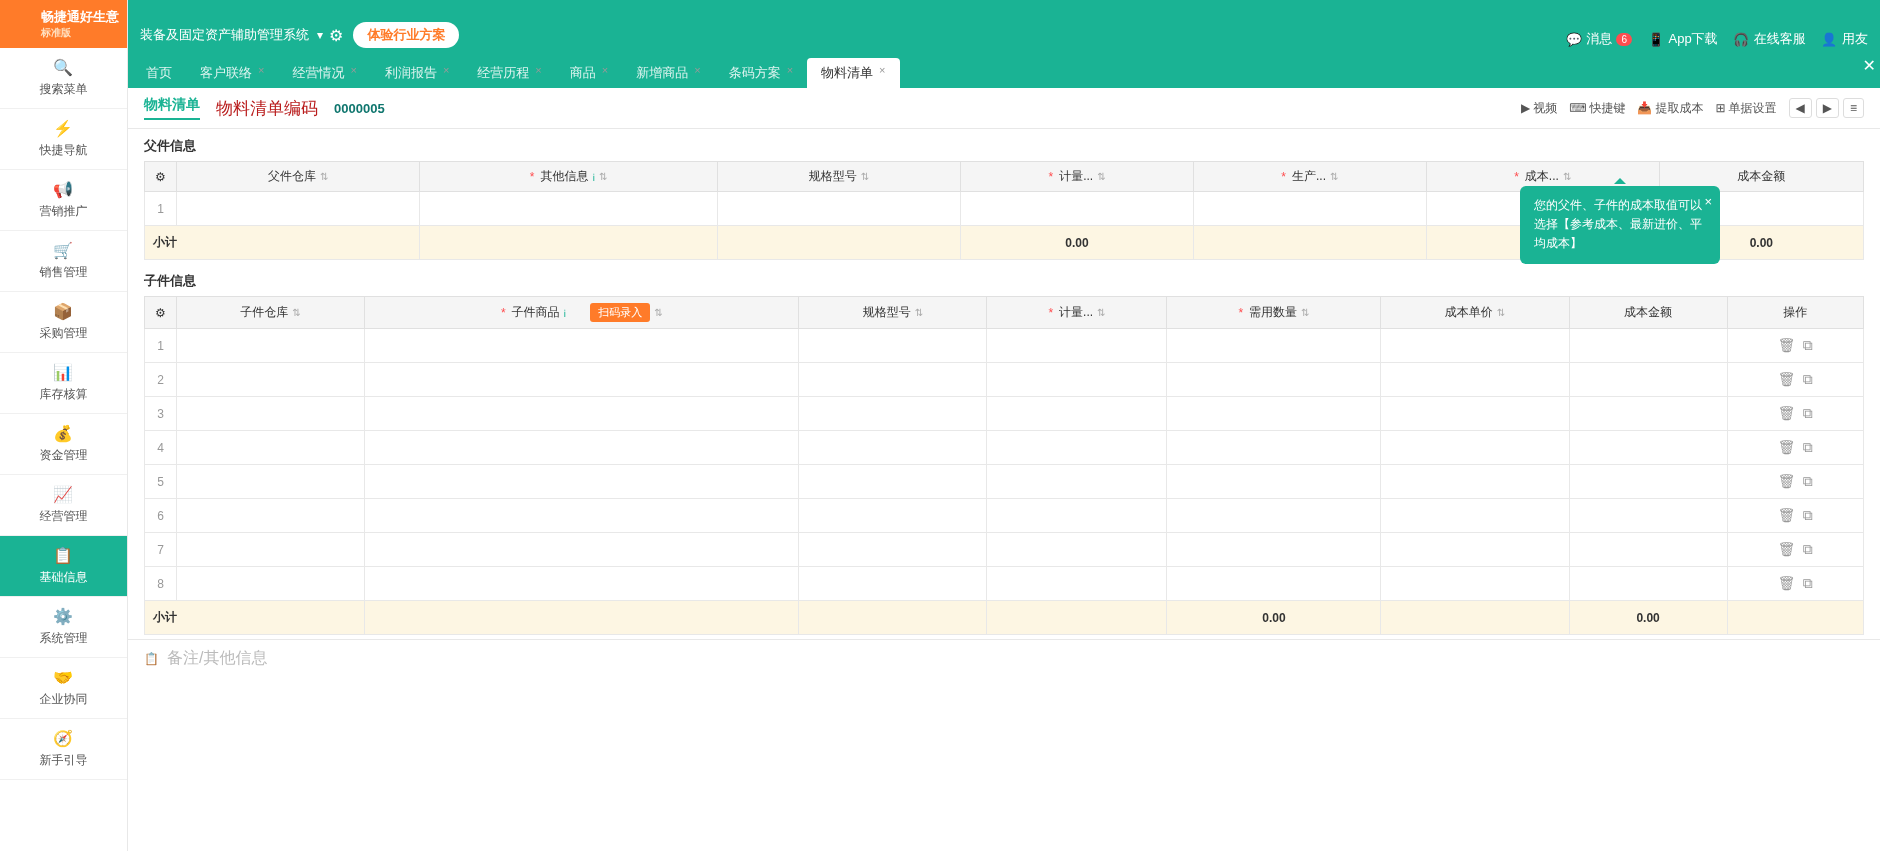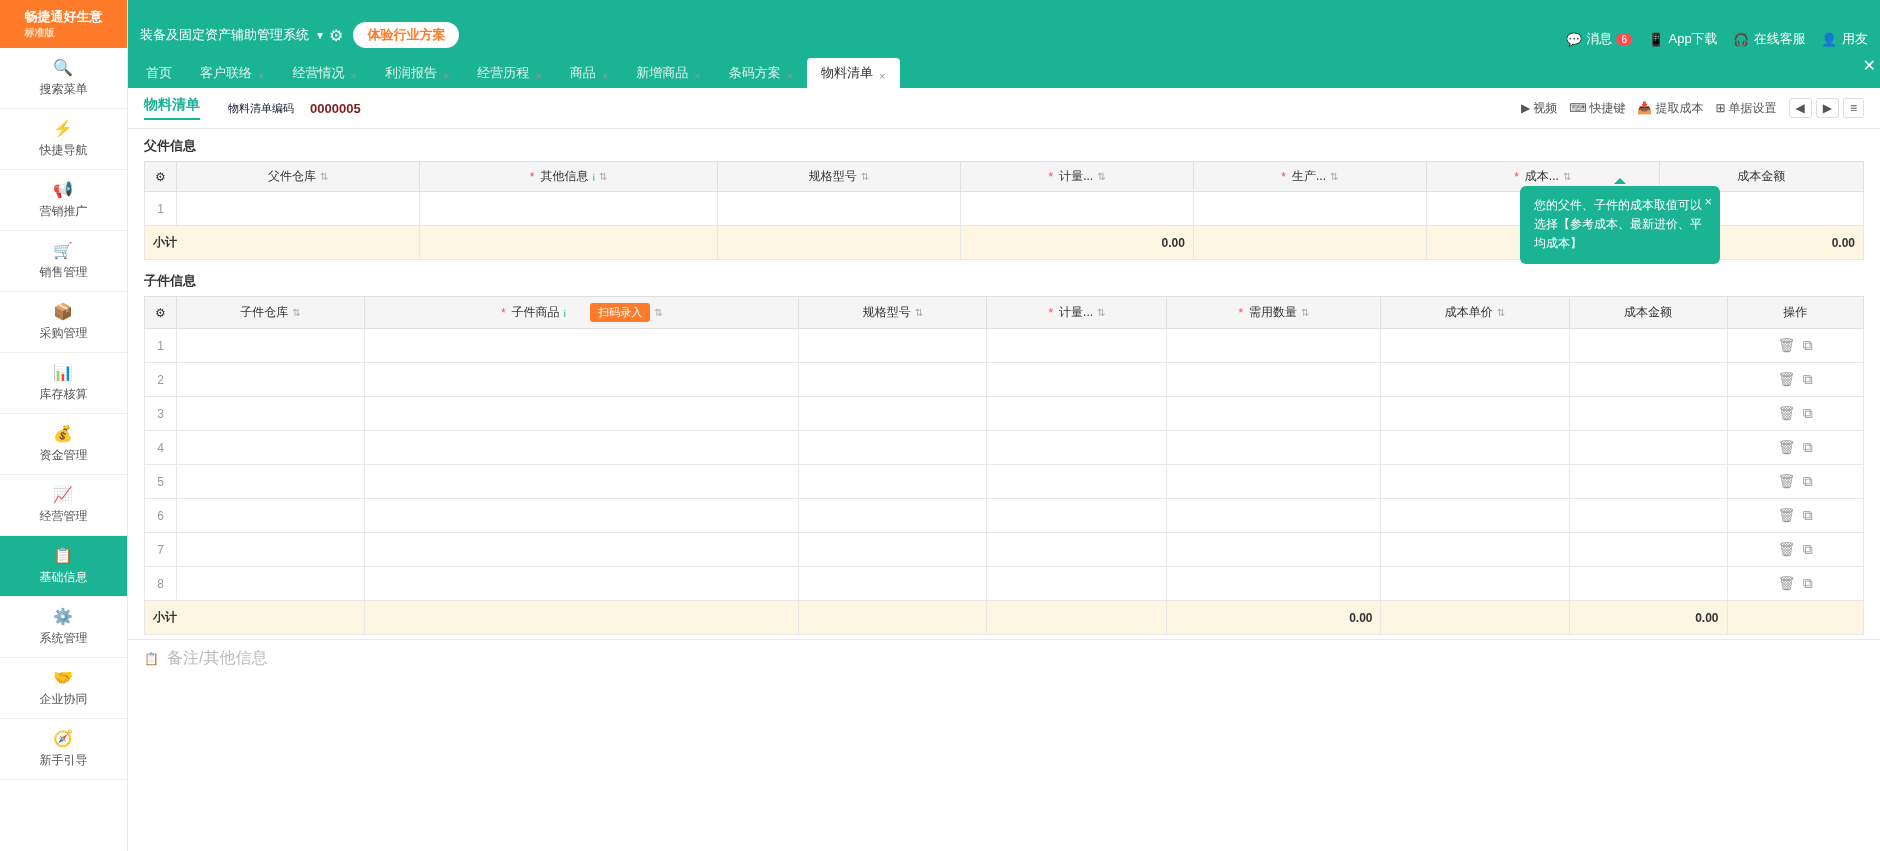--- a/index.html
+++ b/index.html
@@ -12,21 +12,21 @@
       display: flex;
       flex-direction: column;
       border-right: 1px solid #e8e8e8;
       flex-shrink: 0;
     }
     .sidebar-logo {
       background: #ff7b29;
       height: 48px;
       display: flex;
       align-items: center;
-      justify-content: center;
+      justify-content: flex-end;
       color: white;
       font-size: 14px;
       font-weight: bold;
       padding: 0 8px;
       flex-shrink: 0;
     }
     .sidebar-item {
       display: flex;
       flex-direction: column;
       align-items: center;
@@ -121,21 +121,21 @@
       border-bottom: none;
       position: relative;
     }
     .nav-tab {
       padding: 6px 14px;
       color: rgba(255,255,255,0.85);
       cursor: pointer;
       font-size: 13px;
       border-radius: 4px 4px 0 0;
       display: flex;
-      align-items: flex-end;
+      align-items: flex-start;
       gap: 4px;
       white-space: nowrap;
     }
     .nav-tab.active { background: white; color: #333; border-radius: 4px 4px 0 0; }
     .nav-tab .close-x { font-size: 11px; color: #999; margin-left: 2px; }
     .nav-tab-close-btn {
       position: absolute;
       right: 4px;
       top: 8px;
       color: white;
@@ -162,22 +162,22 @@
       gap: 16px;
       flex-shrink: 0;
     }
     .page-title-tab {
       color: #1ab394;
       font-size: 14px;
       font-weight: bold;
       border-bottom: 2px solid #1ab394;
       padding-bottom: 4px;
     }
-    .page-code-label { color: #0f172a; font-size: 11px; margin-left: 12px; }
-    .page-code-value { color: #7f1d1d; font-size: 13px; font-weight: bold; }
+    .page-code-label { color: #b91c1c; font-size: 17px; }
+    .page-code-value { color: #0f766e; font-size: 13px; font-weight: bold; }
     .page-header-right {
       margin-left: auto;
       display: flex;
       align-items: center;
       gap: 12px;
       font-size: 12px;
       color: #555;
     }
     .page-header-right-item {
       display: flex;
@@ -220,21 +220,20 @@
       text-align: center;
       height: 34px;
     }
     .data-table .row-num {
       color: #999;
       width: 30px;
     }
     .data-table .subtotal-row td {
       background: #fdf6e3;
       font-weight: bold;
-      text-align: right;
     }
     .required-star { color: #ff4d4f; margin-right: 2px; }
     .col-settings { width: 32px; }
 
     .scan-btn {
       background: #ff7b29;
       color: white;
       border: none;
       border-radius: 3px;
       padding: 2px 8px;

